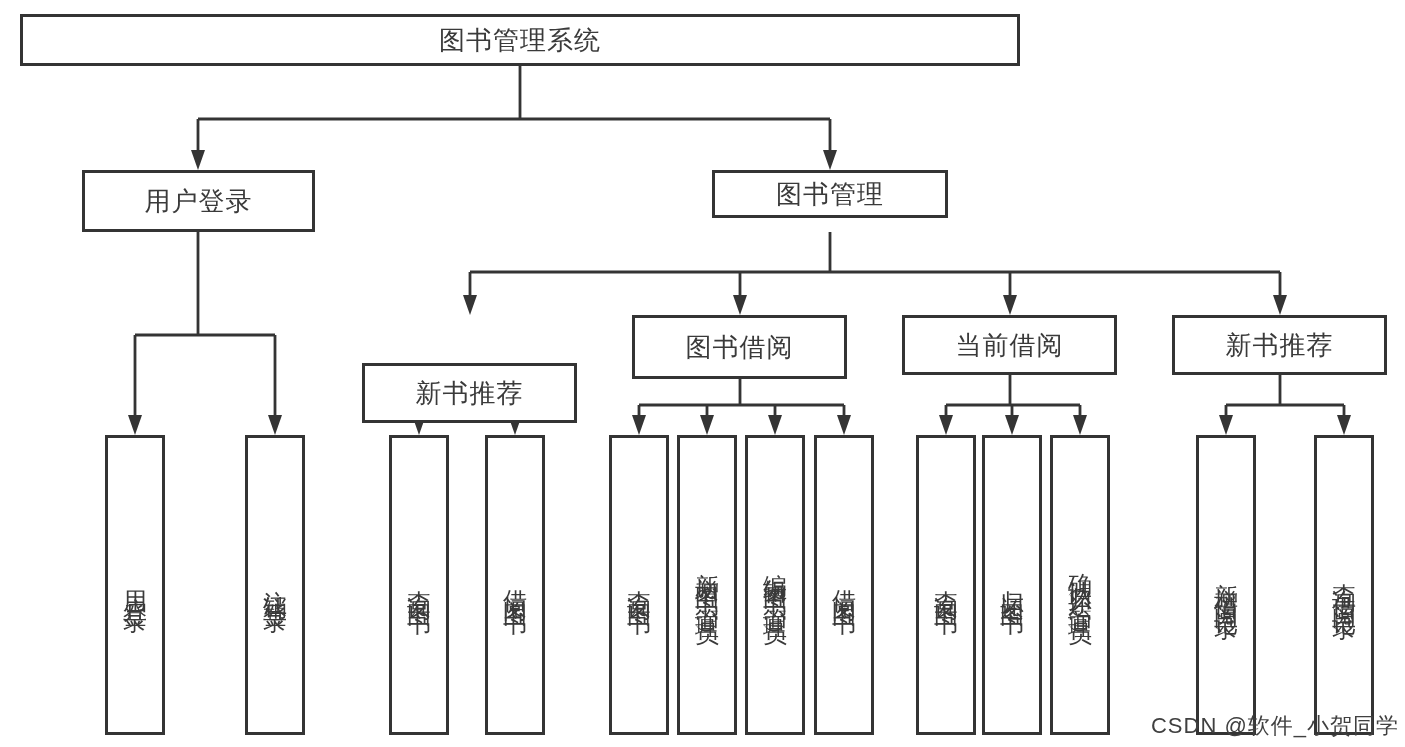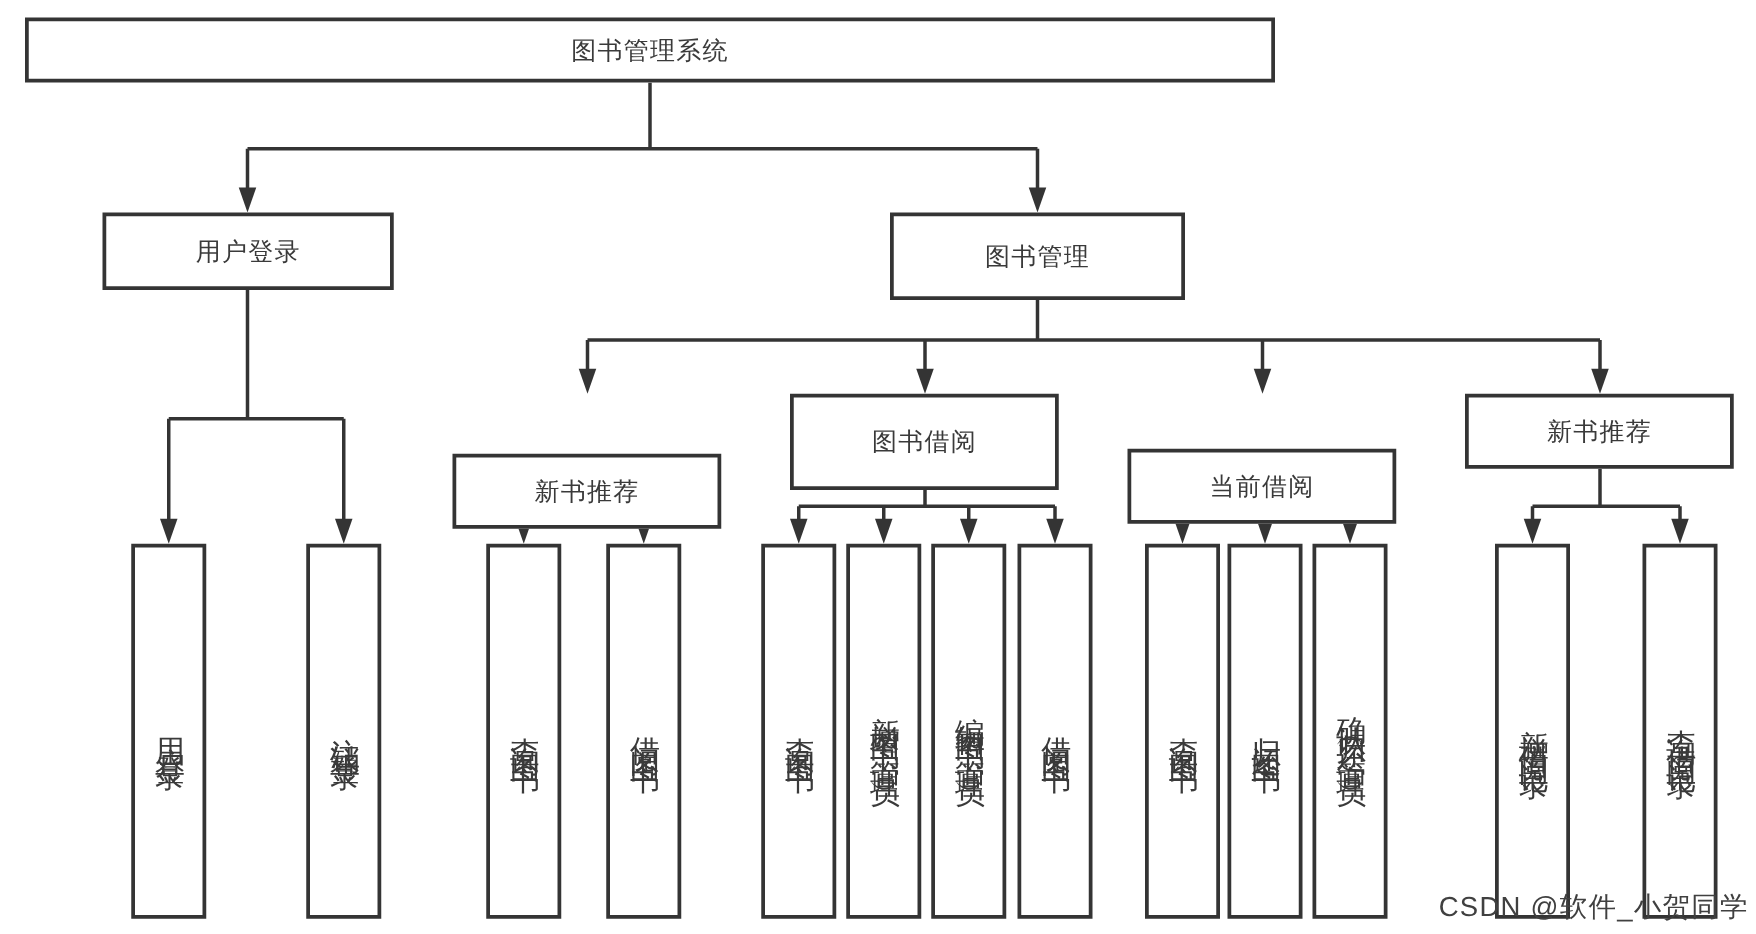--- a/index.html
+++ b/index.html
@@ -7,21 +7,21 @@
     width:1405px;height:747px;position:relative;background:#ffffff;
     font-family:"Liberation Sans",sans-serif;overflow:hidden;
   }
   #connectors{position:absolute;left:0;top:0;width:1405px;height:747px;}
   .box{
     position:absolute;box-sizing:border-box;background:#ffffff;
     border:3px solid #343434;color:#3a3a3a;
     display:flex;align-items:center;justify-content:center;
     text-align:center;
   }
-  .h{font-size:20px;letter-spacing:1px;}
+  .h{font-size:26px;letter-spacing:1px;}
   .v{
     writing-mode:vertical-rl;text-orientation:mixed;
     font-size:24px;letter-spacing:7px;line-height:1;
     justify-content:center;
   }
   .watermark{
     position:absolute;right:6px;bottom:6px;
     font-size:22px;color:#404040;letter-spacing:1px;
     white-space:nowrap;
   }
@@ -91,25 +91,25 @@
     <polygon points="1005,415 1019,415 1012,435"></polygon>
     <polygon points="1073,415 1087,415 1080,435"></polygon>
     <polygon points="1219,415 1233,415 1226,435"></polygon>
     <polygon points="1337,415 1351,415 1344,435"></polygon>
   </g>
 </svg>
 
 <div class="box h" style="left:20px;top:14px;width:1000px;height:52px;">图书管理系统</div>
 
 <div class="box h" style="left:82px;top:170px;width:233px;height:62px;">用户登录</div>
-<div class="box h" style="left:712px;top:170px;width:236px;height:70px;">图书管理</div>
+<div class="box h" style="left:712px;top:170px;width:236px;height:48px;">图书管理</div>
 
 <div class="box h" style="left:362px;top:315px;width:215px;height:60px;margin-top:48px;">新书推荐</div>
-<div class="box h" style="left:632px;top:315px;width:215px;height:77px;font-family:Liberation Mono, monospace;">图书借阅</div>
-<div class="box h" style="left:902px;top:315px;width:215px;height:60px;margin-top:44px;">当前借阅</div>
+<div class="box h" style="left:632px;top:315px;width:215px;height:64px;font-family:Liberation Mono, monospace;">图书借阅</div>
+<div class="box h" style="left:902px;top:315px;width:215px;height:60px;">当前借阅</div>
 <div class="box h" style="left:1172px;top:315px;width:215px;height:60px;">新书推荐</div>
 
 <div class="box v" style="left:105px;top:435px;width:60px;height:300px;">用户登录</div>
 <div class="box v" style="left:245px;top:435px;width:60px;height:300px;">注销登录</div>
 
 <div class="box v" style="left:389px;top:435px;width:60px;height:300px;">查询图书</div>
 <div class="box v" style="left:485px;top:435px;width:60px;height:300px;">借阅图书</div>
 
 <div class="box v" style="left:609px;top:435px;width:60px;height:300px;">查询图书</div>
 <div class="box v" style="left:677px;top:435px;width:60px;height:300px;">新增图书（管理员）</div>

